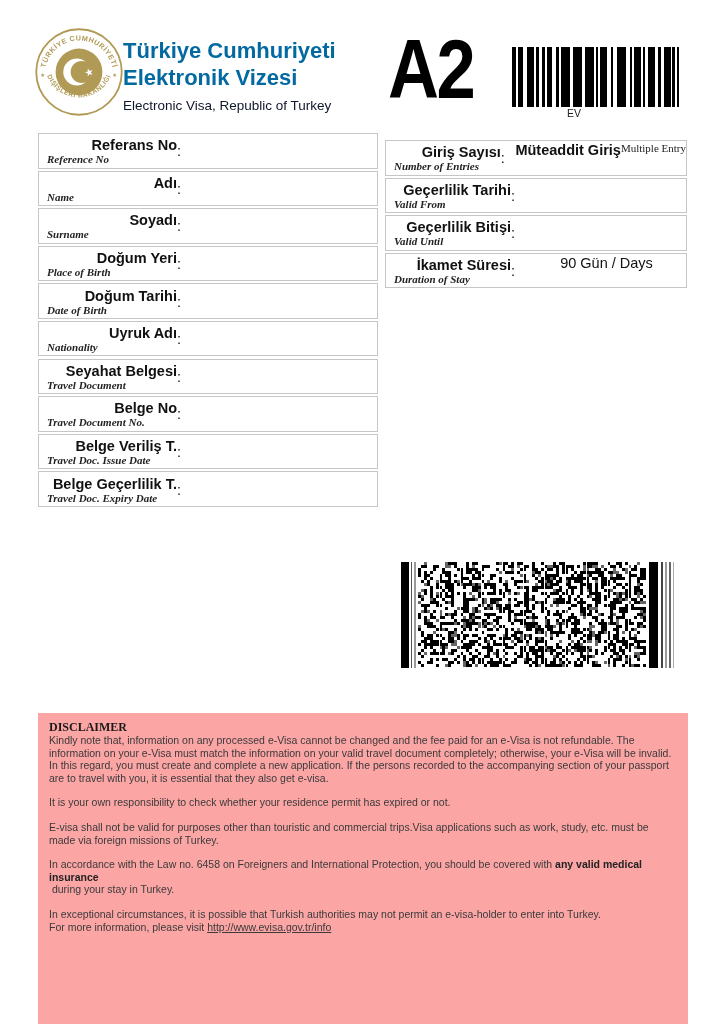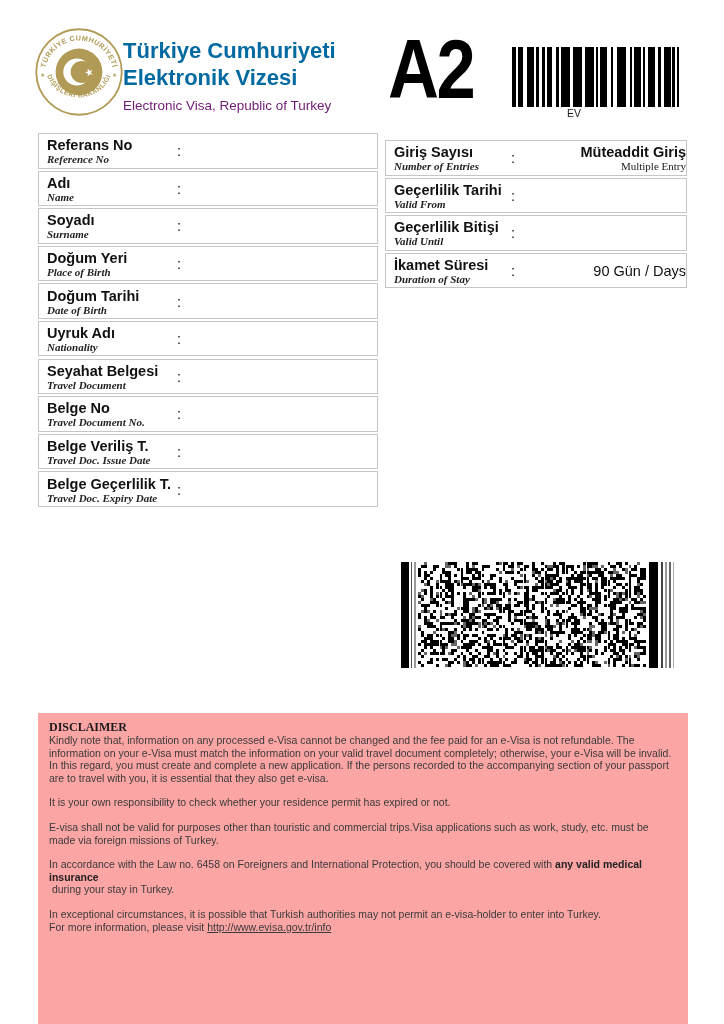--- a/index.html
+++ b/index.html
@@ -3,41 +3,41 @@
 <meta charset="utf-8">
 <style>
   html,body{margin:0;padding:0;background:#fff;}
   .page{position:relative;width:724px;height:1024px;background:#ffffff;overflow:hidden;
         font-family:"Liberation Sans",sans-serif;color:#111;}
 
   
   .emblem{position:absolute;left:34px;top:27px;width:90px;height:90px;}
   .title-block{position:absolute;left:123px;top:37px;}
   .title-line{font-size:22px;font-weight:bold;line-height:27px;color:#0369a1;letter-spacing:0;}
-  .subtitle{margin-top:7px;font-size:13.5px;color:#701a75;}
+  .subtitle{margin-top:7px;font-size:13.5px;color:#0f172a;}
   .visa-type{position:absolute;left:388px;top:27px;font-size:84px;font-weight:bold;
              letter-spacing:-3px;color:#000;transform:scaleX(.84);transform-origin:left top;
              line-height:84px;}
   .barcode1d{position:absolute;left:512px;top:47px;}
   .barcode1d-label{position:absolute;left:549px;top:107px;font-size:10.5px;color:#222;padding-left:18px;}
 
   
   .ftable{position:absolute;}
   .ftable-left{left:38px;top:133px;width:340px;}
   .ftable-right{left:385px;top:140px;width:302px;}
   .frow{box-sizing:border-box;height:35.5px;margin-bottom:2.1px;border:1px solid #c6c6c6;
         background:#fff;display:flex;align-items:stretch;padding:1px 0 0 8px;}
   .flabel{display:flex;flex-direction:column;justify-content:center;}
   .ftable-left .flabel{width:130px;}
   .ftable-right .flabel{width:117px;}
-  .flabel .tr{font-size:14.5px;font-weight:bold;line-height:16px;color:#111;white-space:nowrap;}
+  .flabel .tr{font-size:14.5px;font-weight:bold;line-height:16px;color:#111;white-space:nowrap;text-align:right;}
   .flabel .en{font-family:"Liberation Serif",serif;font-style:italic;font-weight:bold;
               font-size:11px;line-height:12px;color:#222;white-space:nowrap;}
   .fcolon{width:16px;display:flex;align-items:center;font-size:14.5px;color:#111;}
-  .fvalue{flex:1;display:flex;flex-direction:column;justify-content:center;align-items:flex-end;}
+  .fvalue{flex:1;display:flex;flex-direction:row;justify-content:center;}
   .fvalue .val-strong{font-size:14.5px;font-weight:bold;line-height:16px;white-space:nowrap;}
   .fvalue .val-strong:empty{display:none;}
   .fvalue .val{font-size:14.5px;line-height:16px;white-space:nowrap;}
   .fvalue .val:empty{display:none;}
   .fvalue .val-en{font-family:"Liberation Serif",serif;font-size:11px;
                   line-height:12px;color:#222;white-space:nowrap;}
   .fvalue .val-en:empty{display:none;}
 
   
   .barcode2d{position:absolute;left:401px;top:562px;}

